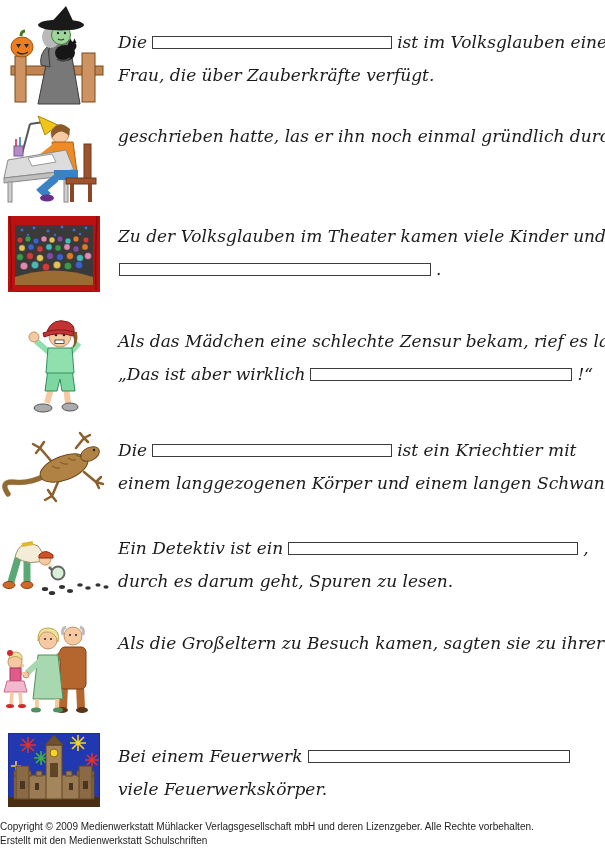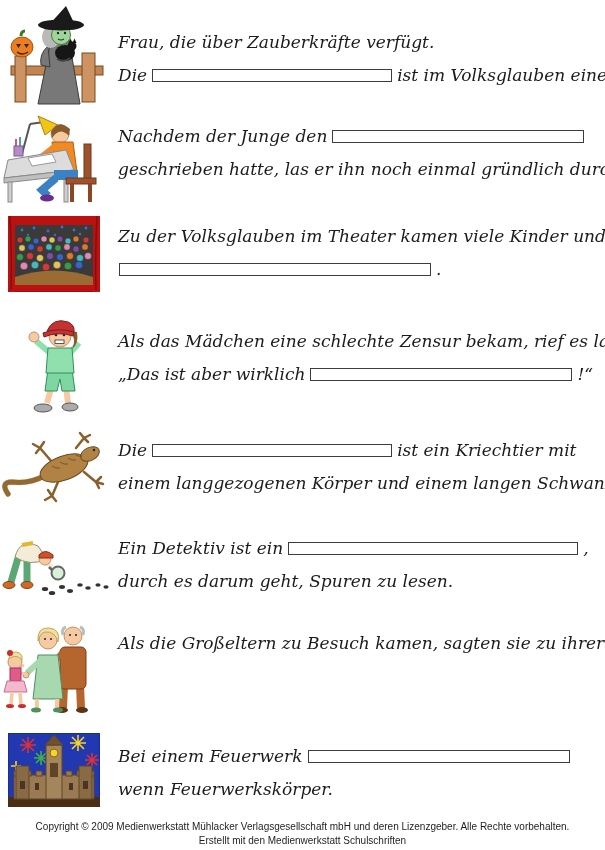--- a/index.html
+++ b/index.html
@@ -7,21 +7,21 @@
   body { background:#ffffff; position:relative; overflow:hidden; font-family:"Liberation Sans", sans-serif; }
   .row { position:absolute; left:0; width:605px; }
   .illustration { position:absolute; }
   .textcol { position:absolute; left:118px; width:480px;
              font-family:"DejaVu Serif", serif; font-style:italic;
              font-size:17px; line-height:33px; color:#1b1b1b; }
   .tline { white-space:nowrap; }
   .blank { display:inline-block; height:13px; border:1.4px solid #3c3c3c;
            margin:0 5px; vertical-align:-1px; background:#fff; }
   .blank.nolead { margin-left:1px; }
-  .footer { position:absolute; left:0; top:820px; width:605px; text-align:center;
+  .footer { position:absolute; left:0; top:820px; width:605px; text-align:left;
             font-family:"Liberation Sans", sans-serif; font-size:10px;
             line-height:14px; color:#1e1e1e; }
 </style>
 </head>
 <body>
 
 <div class="row" style="top:6px;height:104px">
   <div class="illustration" style="left:8px;top:0">
     <svg width="100" height="102" viewBox="0 0 100 102">
       <rect x="3" y="60" width="92" height="9" fill="#c08552" stroke="#7a4a1d"></rect>
@@ -42,22 +42,22 @@
       <ellipse cx="53" cy="19" rx="23" ry="5.5" fill="#1a1a1a"></ellipse>
       <polygon points="40,20 67,19 58,0" fill="#1a1a1a"></polygon>
       <ellipse cx="57" cy="47" rx="10" ry="8" fill="#161616"></ellipse>
       <circle cx="64" cy="40" r="4.5" fill="#161616"></circle>
       <polygon points="60.5,37 62.5,32.5 64.5,37" fill="#161616"></polygon>
       <polygon points="64.5,37 66.5,32.5 68.5,37" fill="#161616"></polygon>
       <path d="M49,53 q7,4 13,-1" stroke="#444" stroke-width="2" fill="none"></path>
     </svg>
   </div>
   <div class="textcol" style="top:20px">
+    <div class="tline"><span>Die</span><span class="blank" style="width:240px"></span><span>ist im Volksglauben eine</span></div>
     <div class="tline"><span>Frau, die über Zauberkräfte verfügt.</span></div>
-    <div class="tline"><span>Die</span><span class="blank" style="width:240px"></span><span>ist im Volksglauben eine</span></div>
   </div>
 </div>
 
 <div class="row" style="top:110px;height:100px">
   <div class="illustration" style="left:0;top:2px">
     <svg width="105" height="92" viewBox="0 0 105 92">
       <line x1="22" y1="42" x2="30" y2="12" stroke="#555" stroke-width="2"></line>
       <line x1="30" y1="12" x2="44" y2="10" stroke="#555" stroke-width="2"></line>
       <path d="M38,4 L58,13 L45,23 Z" fill="#f0c419" stroke="#a8860b"></path>
       <rect x="84" y="32" width="7" height="36" fill="#a0522d" stroke="#6b3a1e"></rect>
@@ -75,21 +75,20 @@
       <line x1="20" y1="25" x2="20" y2="34" stroke="#2277aa" stroke-width="1.5"></line>
       <rect x="54" y="58" width="24" height="10" fill="#3b82c4"></rect>
       <path d="M56,66 L42,78 L48,84" stroke="#3b82c4" stroke-width="8" fill="none"></path>
       <ellipse cx="47" cy="86" rx="7" ry="3.5" fill="#6b2d8b"></ellipse>
       <rect x="66" y="66" width="30" height="6" fill="#a0522d" stroke="#6b3a1e"></rect>
       <rect x="70" y="72" width="4" height="18" fill="#8a4726"></rect>
       <rect x="88" y="72" width="4" height="18" fill="#8a4726"></rect>
     </svg>
   </div>
   <div class="textcol" style="top:10px">
-    <div class="tline"><span>Nachdem der Junge den</span><span class="blank" style="width:252px"></span><span></span></div>
     <div class="tline"><span>geschrieben hatte, las er ihn noch einmal gründlich durch.</span></div>
   </div>
 </div>
 
 <div class="row" style="top:214px;height:94px">
   <div class="illustration" style="left:8px;top:2px">
     <svg width="92" height="76" viewBox="0 0 92 76">
       <rect x="0" y="0" width="92" height="76" fill="#bb1111" stroke="#7d0b0b"></rect>
       <rect x="7" y="9" width="78" height="60" fill="#3a3a3a"></rect>
       <g fill="#3b6fd4">
@@ -301,20 +300,20 @@
       <g fill="#4a3520">
         <rect x="12" y="48" width="5" height="8"></rect>
           <rect x="75" y="48" width="5" height="8"></rect>
         <rect x="27" y="50" width="4" height="7"></rect>
           <rect x="61" y="50" width="4" height="7"></rect>
       </g>
     </svg>
   </div>
   <div class="textcol" style="top:10px">
     <div class="tline"><span>Bei einem Feuerwerk</span><span class="blank" style="width:262px"></span><span></span></div>
-    <div class="tline"><span>wenn Feuerwerkskörper.</span></div>
+    <div class="tline"><span>viele Feuerwerkskörper.</span></div>
   </div>
 </div>
 
 <div class="footer">
   <div>Copyright © 2009 Medienwerkstatt Mühlacker Verlagsgesellschaft mbH und deren Lizenzgeber. Alle Rechte vorbehalten.</div>
   <div>Erstellt mit den Medienwerkstatt Schulschriften</div>
 </div>
 
 </body></html>

